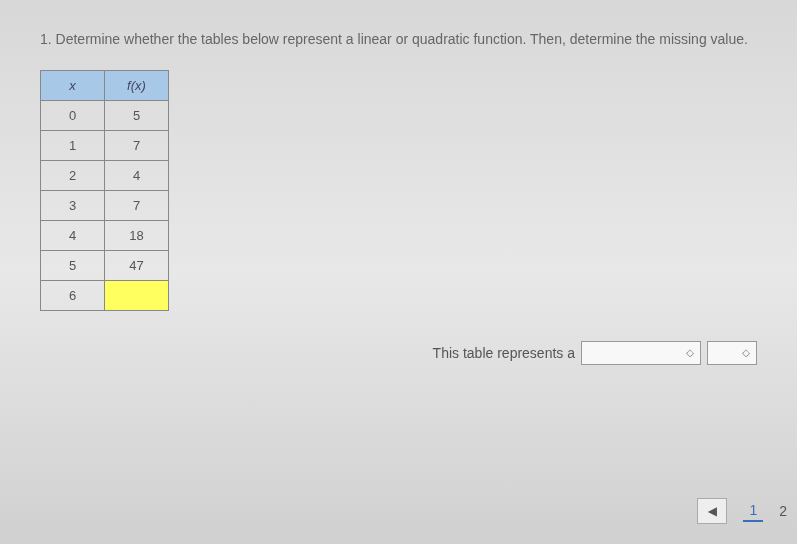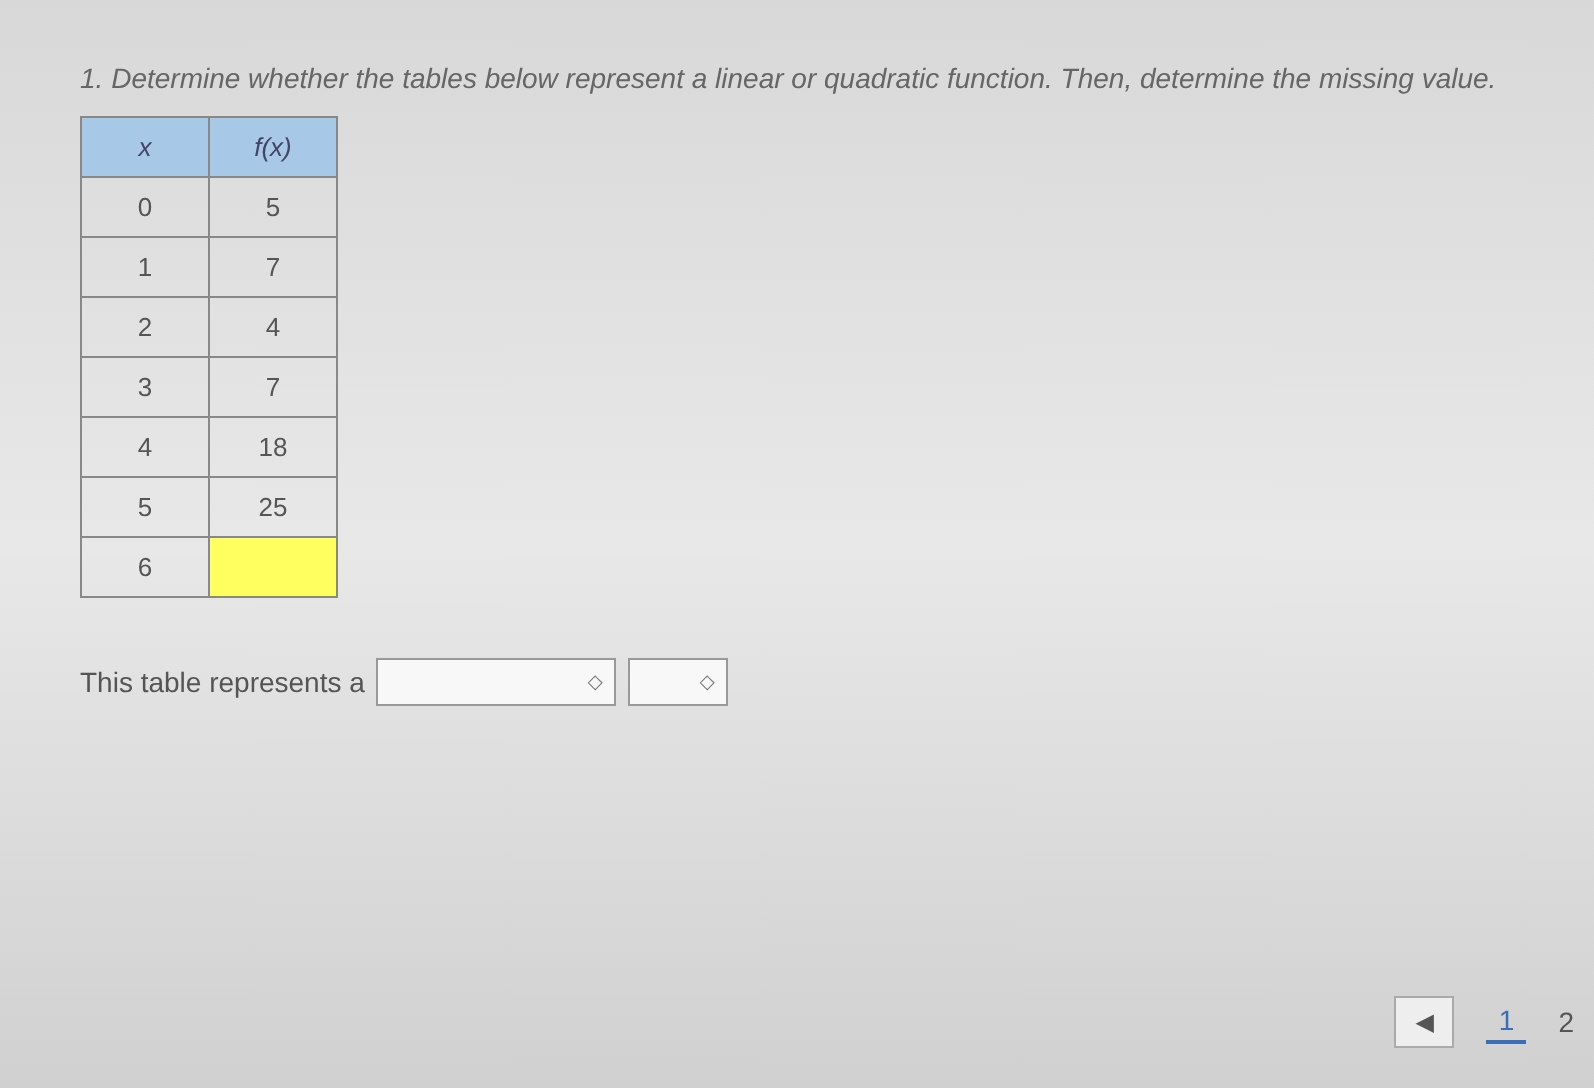--- a/index.html
+++ b/index.html
@@ -8,23 +8,22 @@
       height: 544px;
       background: linear-gradient(to bottom, #d8d8d8 0%, #e8e8e8 50%, #d0d0d0 100%);
       font-family: Arial, sans-serif;
       color: #555;
       position: relative;
       padding: 30px 40px;
     }
     .prompt {
       font-size: 14px;
       color: #666;
-      margin-bottom: 8px;
+      margin-bottom: 20px;
       line-height: 1.4;
-      font-style: italic;
     }
     .table {
       border-collapse: collapse;
       margin-bottom: 30px;
     }
     .table td, .table th {
       border: 1px solid #888;
       width: 64px;
       height: 30px;
       text-align: center;
@@ -40,20 +39,21 @@
     .highlight {
       background: #ffff60;
     }
     .answer-line {
       font-size: 14px;
       color: #555;
       display: flex;
       align-items: center;
       gap: 6px;
       flex-wrap: wrap;
+      justify-content: flex-end;
     }
     .dropdown {
       border: 1px solid #999;
       background: #f8f8f8;
       height: 24px;
       display: inline-flex;
       align-items: center;
       justify-content: flex-end;
       padding: 0 6px;
       font-size: 12px;
@@ -117,21 +117,21 @@
   <tr>
     <td>3</td>
     <td>7</td>
   </tr>
   <tr>
     <td>4</td>
     <td>18</td>
   </tr>
   <tr>
     <td>5</td>
-    <td>25</td>
+    <td>47</td>
   </tr>
   <tr>
     <td>6</td>
     <td class="highlight"></td>
   </tr>
 </tbody>
   </table>
 
 <div class="answer-line">
   <span>This table represents a</span>

